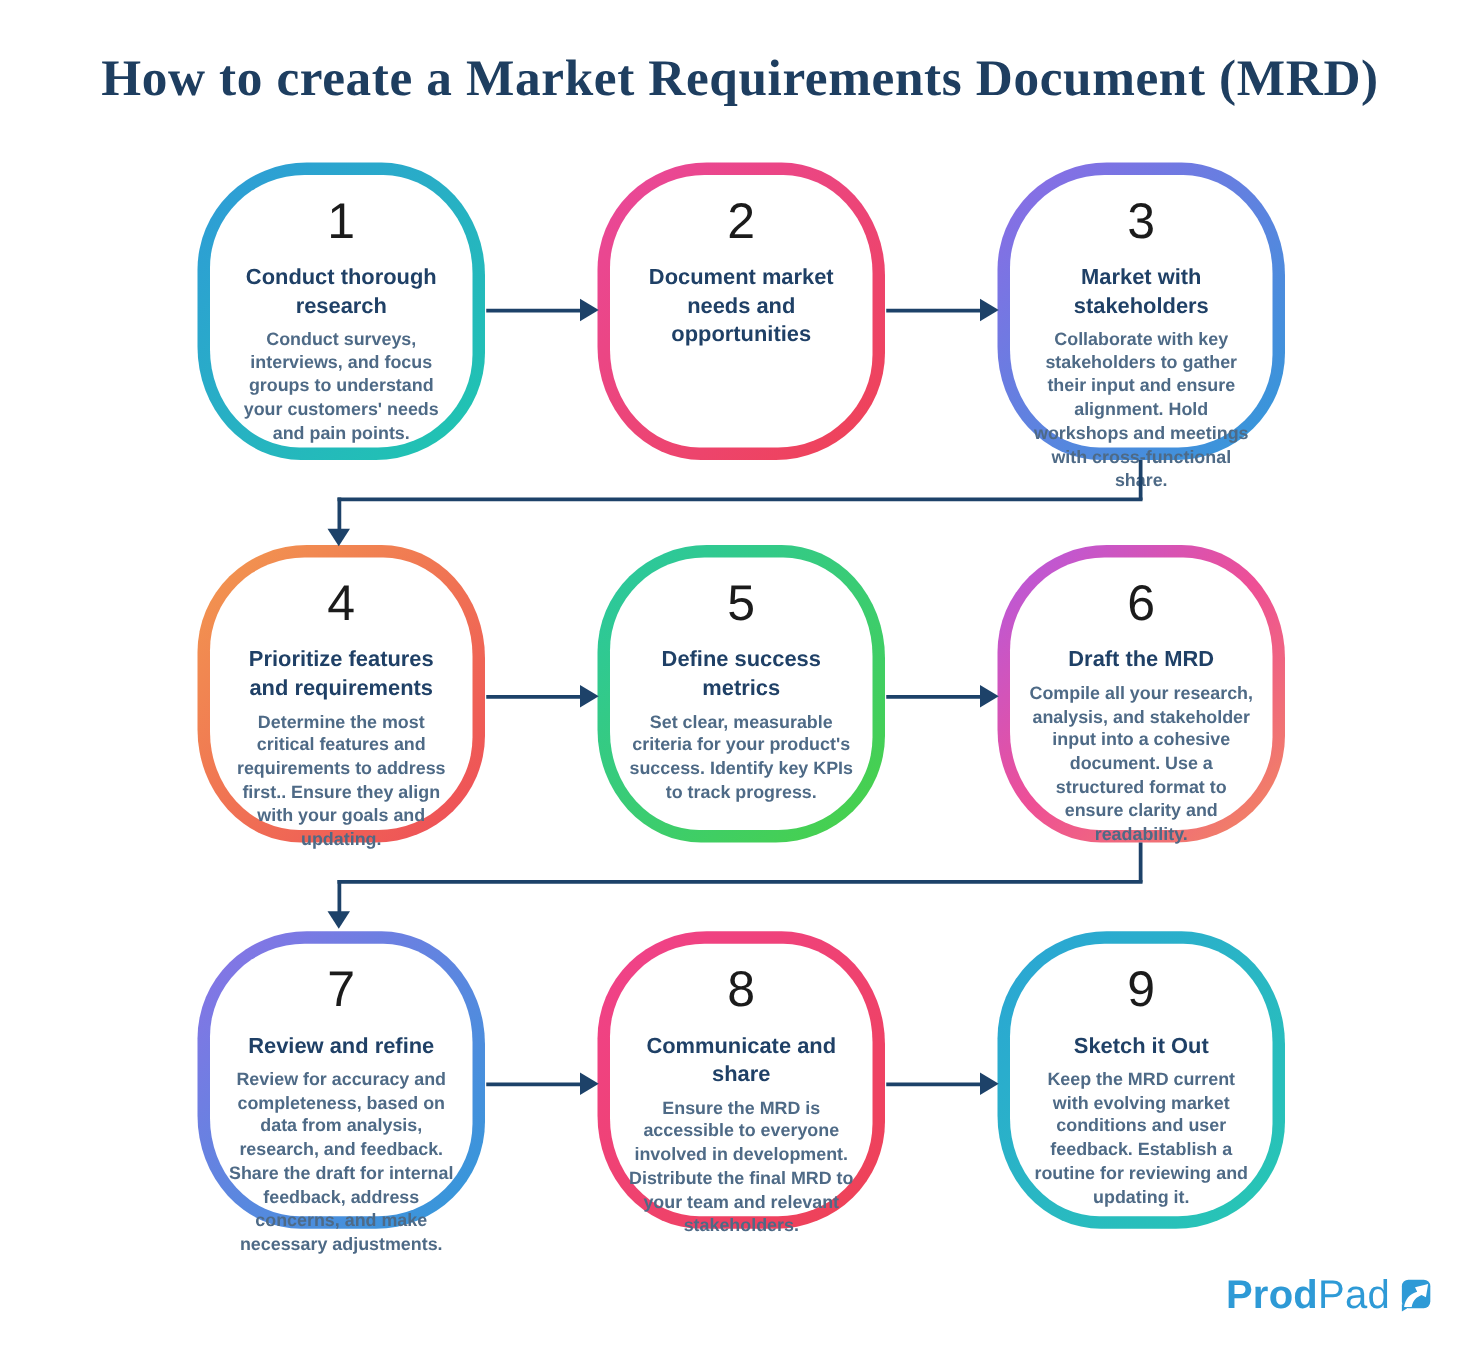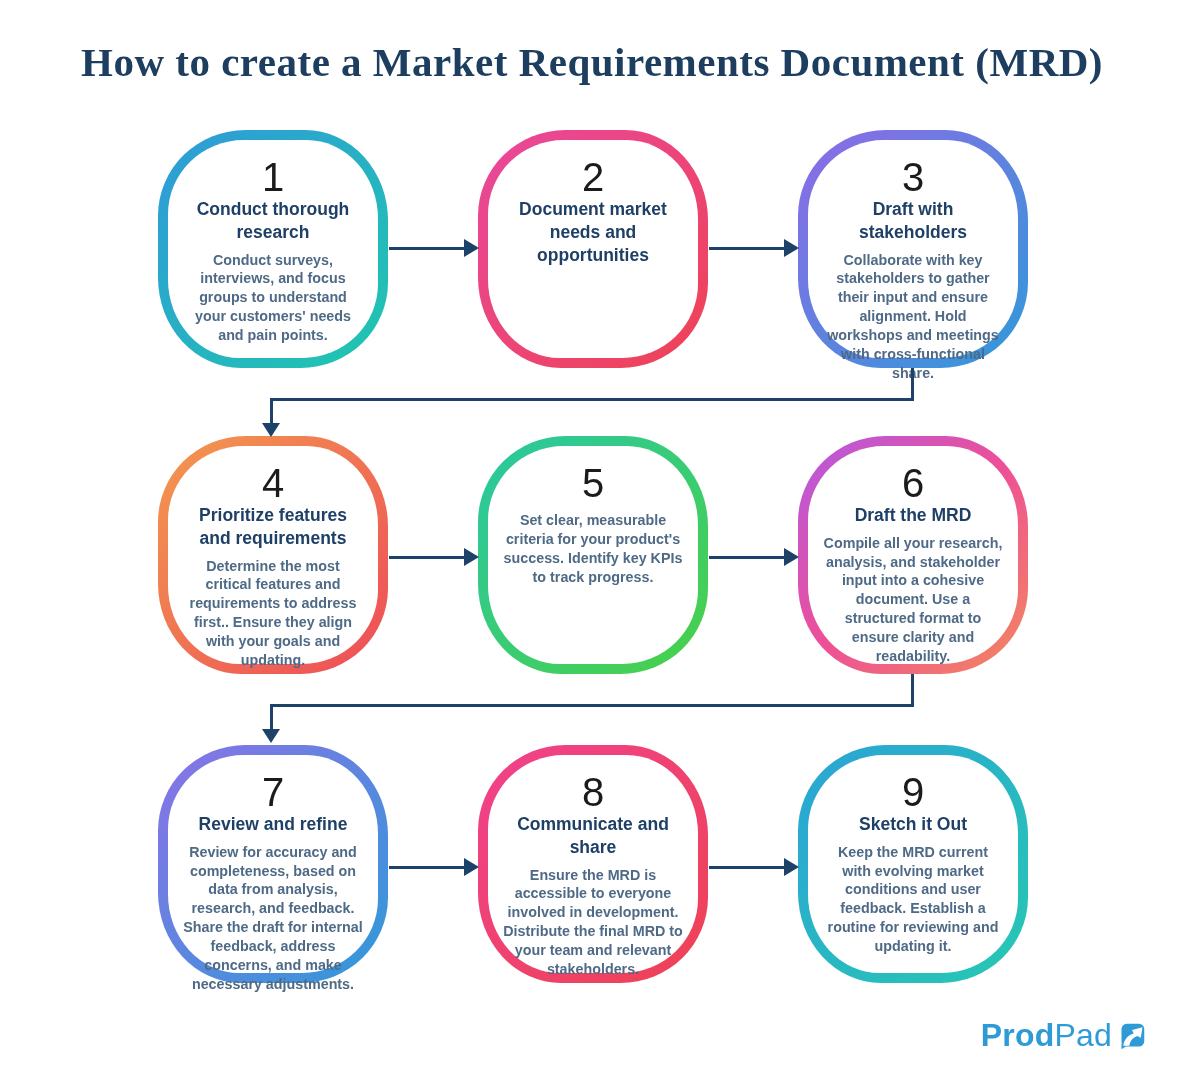--- a/index.html
+++ b/index.html
@@ -45,21 +45,21 @@
     text-align: center;
     padding: 16px 14px 0 14px;
   }
   .step-number {
     font-size: 40px;
     font-weight: 300;
     line-height: 1.05;
     color: #1b1b1b;
   }
   .step-title {
-    margin-top: 0;
+    margin-top: 12px;
     font-size: 17.5px;
     font-weight: bold;
     line-height: 1.3;
     color: #1f4066;
   }
   .step-body {
     margin-top: 7px;
     font-size: 14.3px;
     font-weight: 600;
     line-height: 1.32;
@@ -117,35 +117,36 @@
   </div>
   <div class="card r1 c2" style="background: linear-gradient(135deg, rgb(233, 72, 157), rgb(239, 66, 84));">
     <div class="card-inner">
       <div class="step-number">2</div>
       <div class="step-title">Document market needs and opportunities</div>
     </div>
   </div>
   <div class="card r1 c3" style="background: linear-gradient(135deg, rgb(143, 106, 230), rgb(47, 154, 217));">
     <div class="card-inner">
       <div class="step-number">3</div>
-      <div class="step-title">Draft with stakeholders</div>
+      <div class="step-title">Market with stakeholders</div>
       <div class="step-body">Collaborate with key stakeholders to gather their input and ensure alignment. Hold workshops and meetings with cross-functional share.</div>
     </div>
   </div>
 
   <div class="card r2 c1" style="background: linear-gradient(135deg, rgb(242, 153, 79), rgb(238, 76, 88));">
     <div class="card-inner">
       <div class="step-number">4</div>
       <div class="step-title">Prioritize features and requirements</div>
       <div class="step-body">Determine the most critical features and requirements to address first.. Ensure they align with your goals and updating.</div>
     </div>
   </div>
   <div class="card r2 c2" style="background: linear-gradient(135deg, rgb(41, 199, 164), rgb(74, 209, 70));">
     <div class="card-inner">
       <div class="step-number">5</div>
+      <div class="step-title">Define success metrics</div>
       <div class="step-body">Set clear, measurable criteria for your product's success. Identify key KPIs to track progress.</div>
     </div>
   </div>
   <div class="card r2 c3" style="background: linear-gradient(135deg, rgb(179, 90, 226), rgb(238, 79, 150), rgb(242, 138, 92));">
     <div class="card-inner">
       <div class="step-number">6</div>
       <div class="step-title">Draft the MRD</div>
       <div class="step-body">Compile all your research, analysis, and stakeholder input into a cohesive document. Use a structured format to ensure clarity and readability.</div>
     </div>
   </div>

